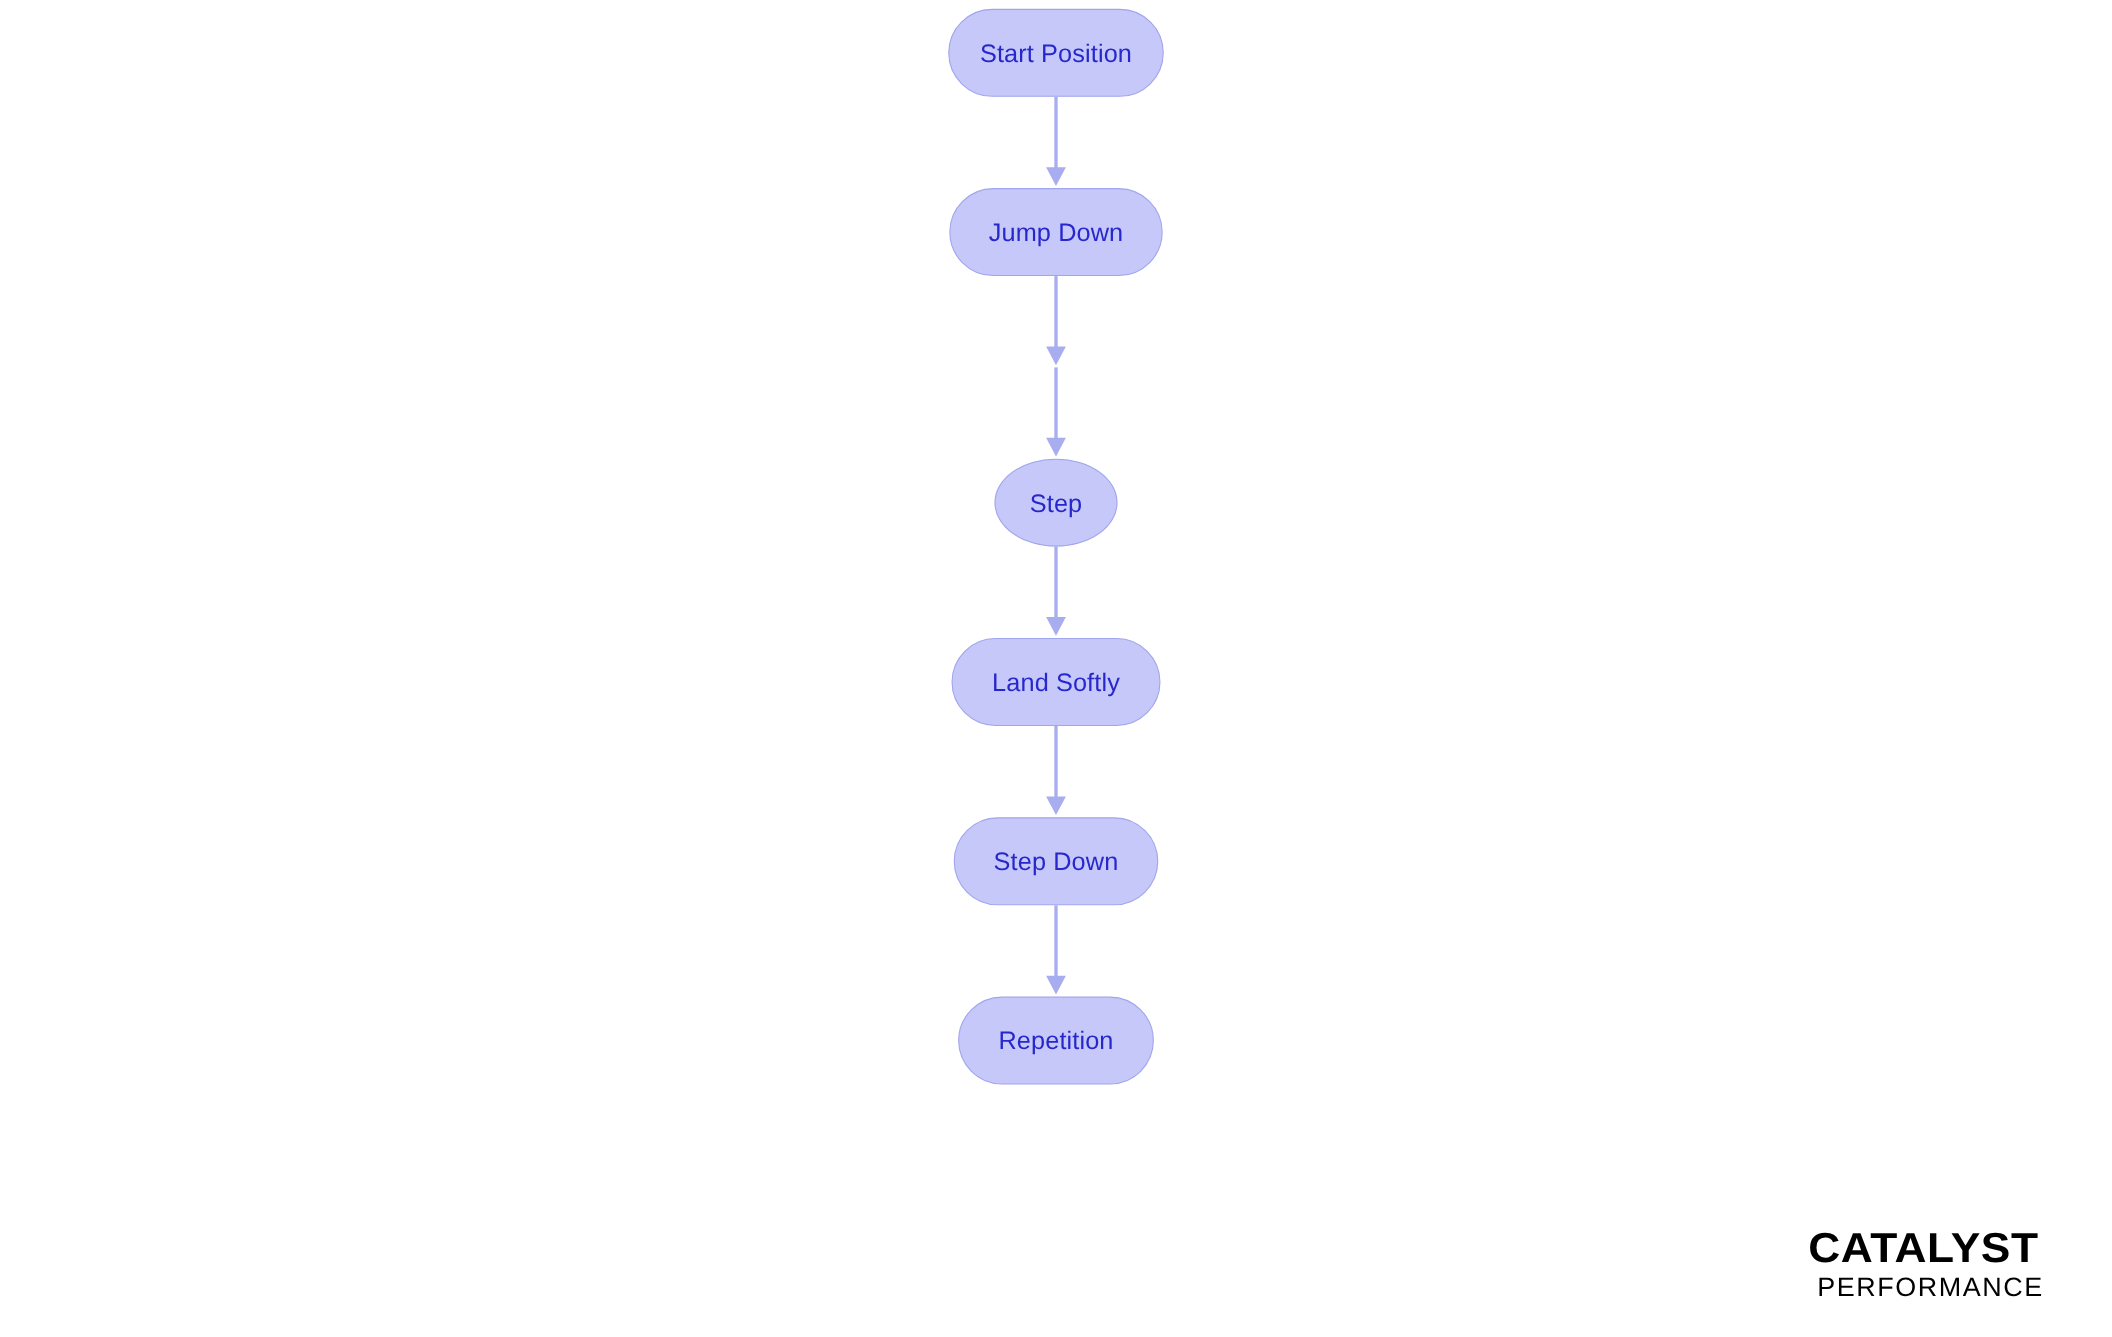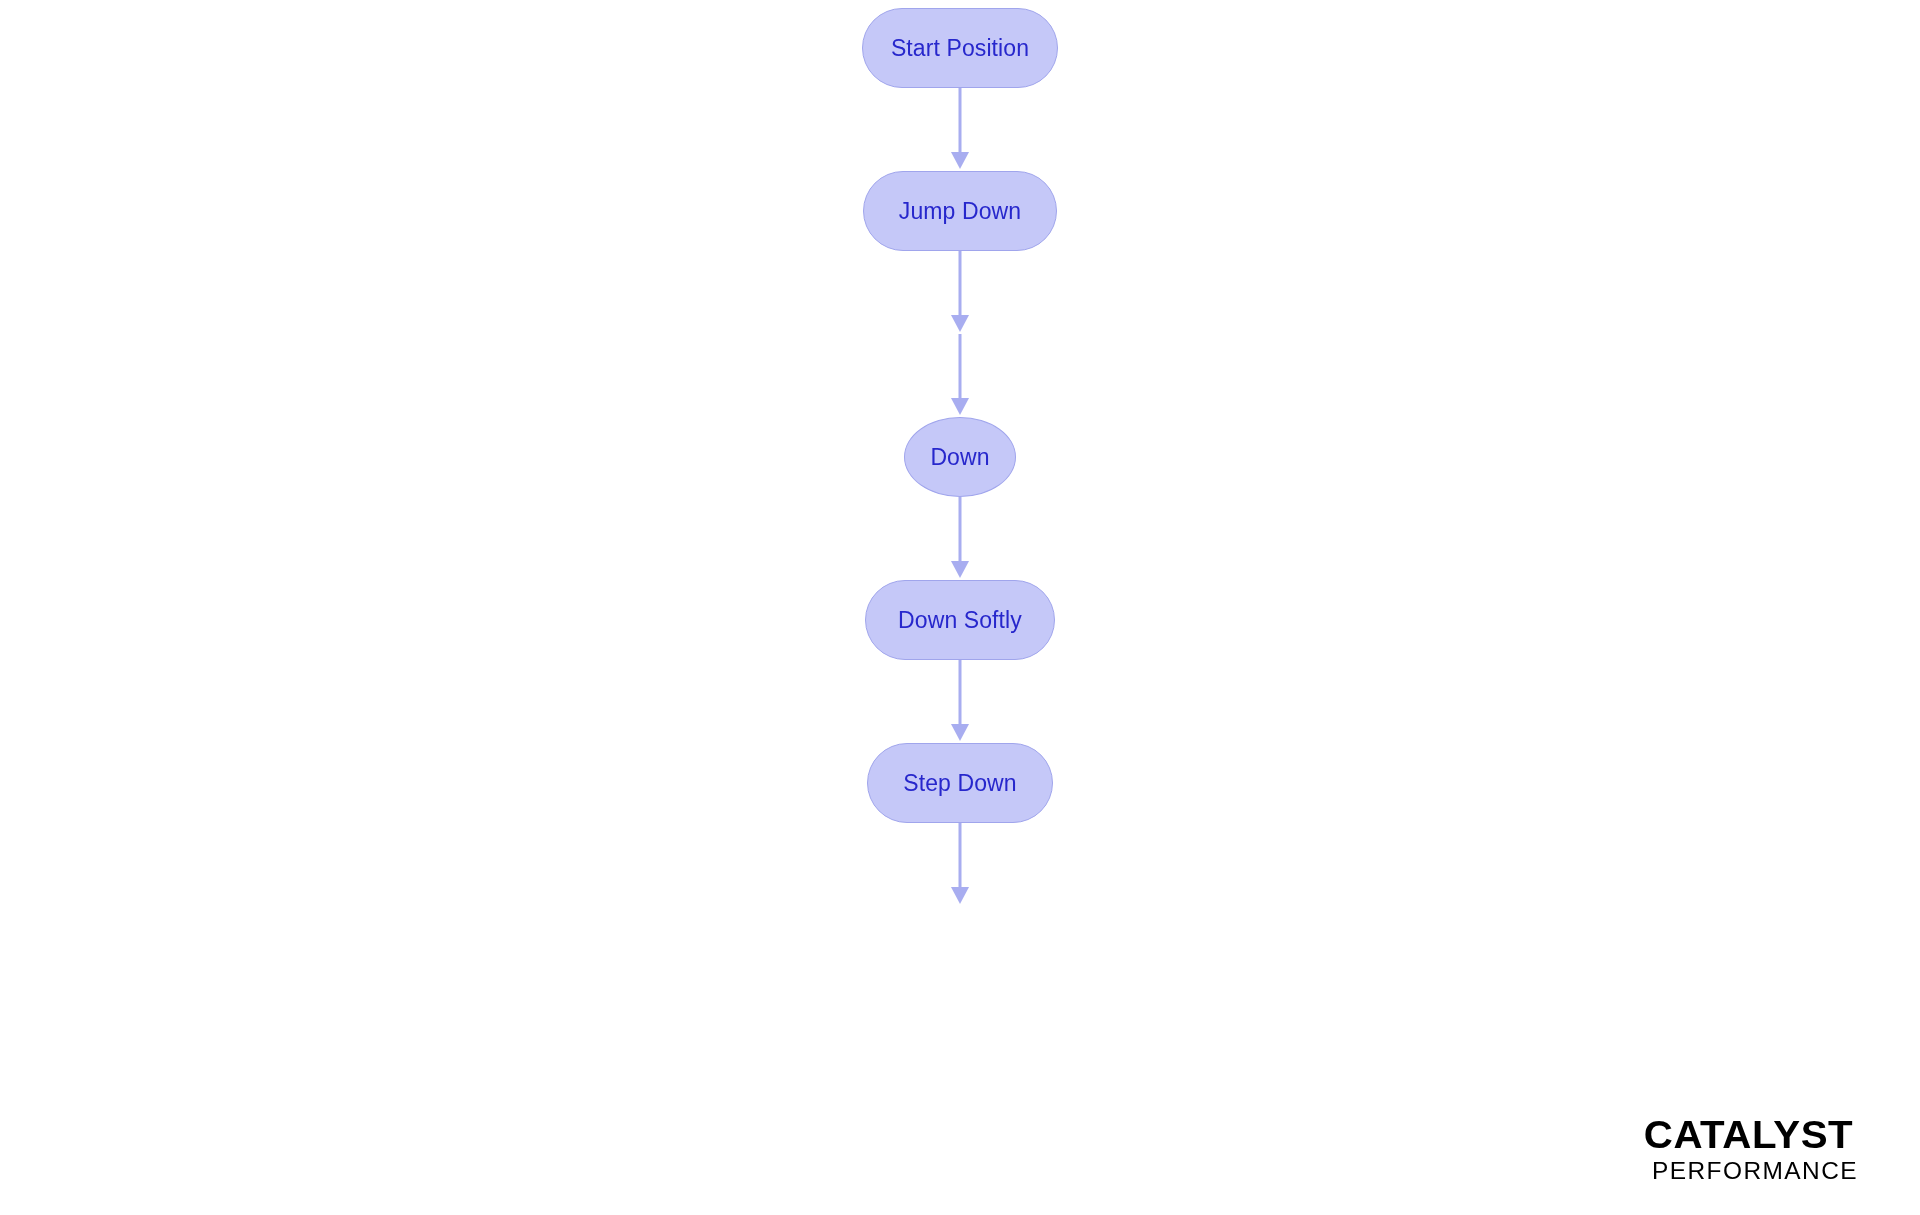--- a/index.html
+++ b/index.html
@@ -151,46 +151,49 @@
       <span class="conn-head"></span>
     </div>
 
 
     <div class="flow-connector">
       <span class="conn-line"></span>
       <span class="conn-head"></span>
     </div>
 
     <div class="flow-node w-jump">
-      <span class="node-label">Down</span>
+      <span class="node-label">Step</span>
     </div>
 
     <div class="flow-connector">
       <span class="conn-line"></span>
       <span class="conn-head"></span>
     </div>
 
     <div class="flow-node w-land">
-      <span class="node-label">Down Softly</span>
+      <span class="node-label">Land Softly</span>
     </div>
 
     <div class="flow-connector">
       <span class="conn-line"></span>
       <span class="conn-head"></span>
     </div>
 
     <div class="flow-node w-step">
       <span class="node-label">Step Down</span>
     </div>
 
     <div class="flow-connector">
       <span class="conn-line"></span>
       <span class="conn-head"></span>
     </div>
 
+    <div class="flow-node w-rep">
+      <span class="node-label">Repetition</span>
+    </div>
 
   </div>
 </div>
 
 <div id="brand-logo">
   <span class="logo-primary">CATALYST</span>
   <span class="logo-secondary">PERFORMANCE</span>
 </div>
 
 </body></html>

